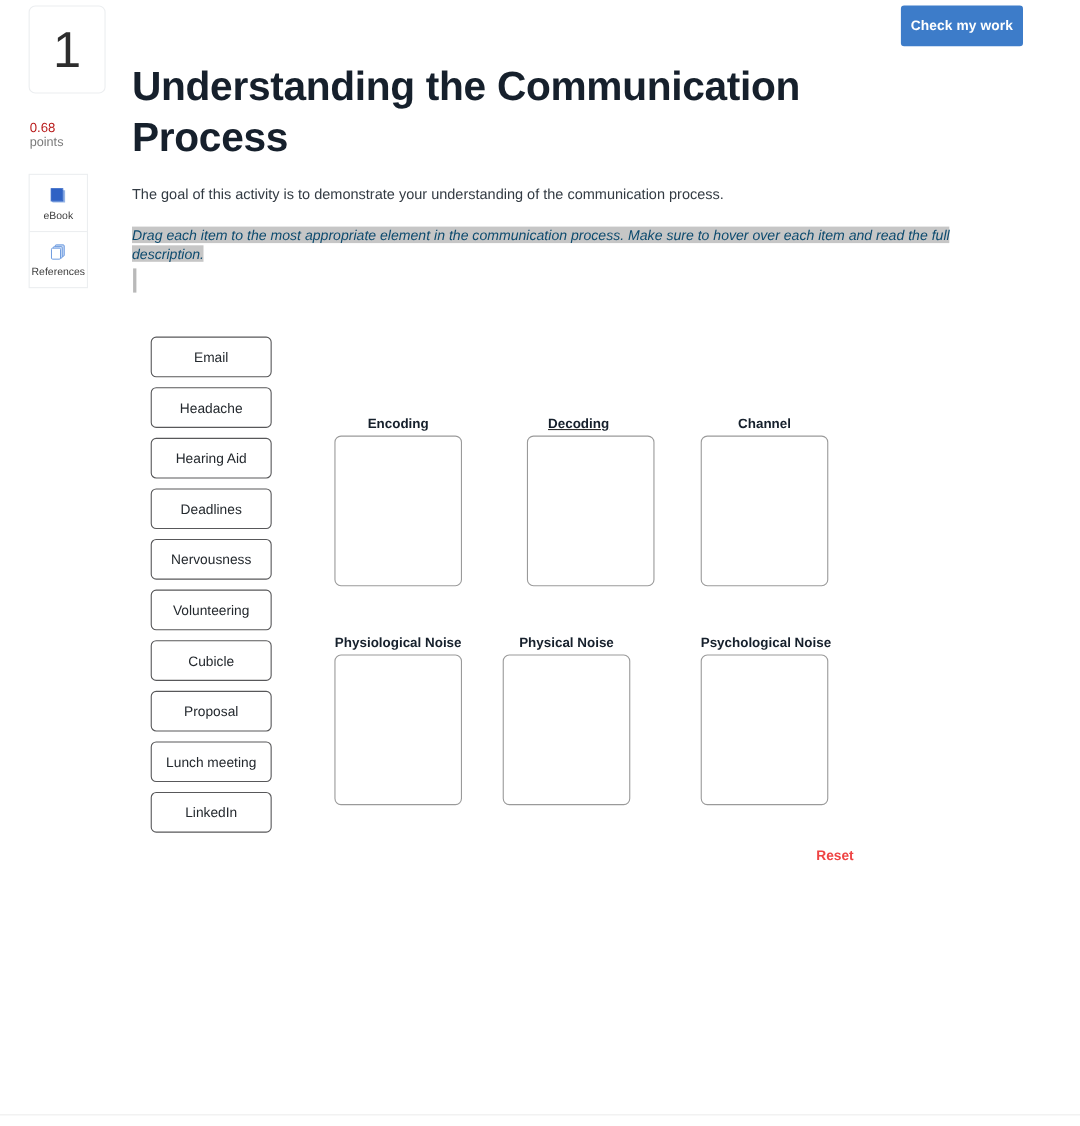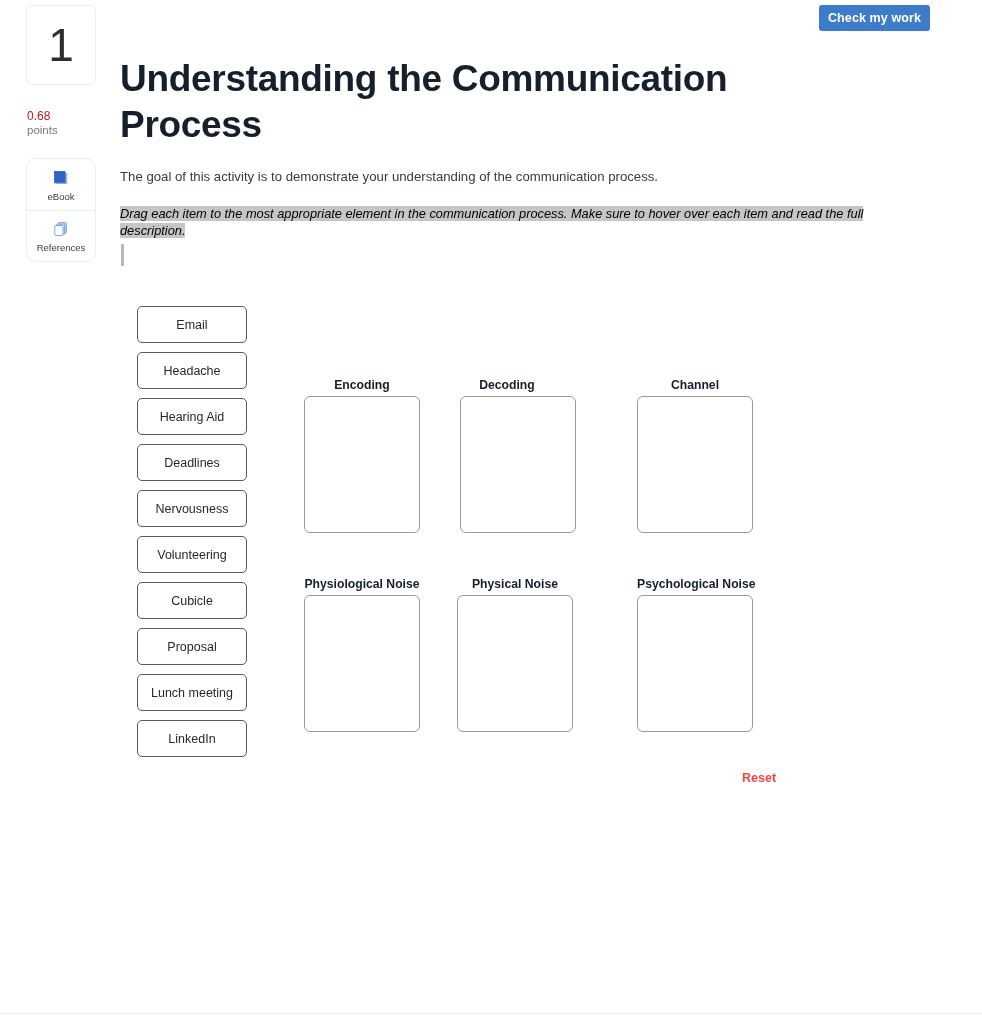--- a/index.html
+++ b/index.html
@@ -15,21 +15,21 @@
     color: #2b2b2b;
     overflow: hidden;
   }
 
   
   .check-work-btn {
     position: absolute;
     left: 819px;
     top: 5px;
     width: 111px;
-    height: 26px;
+    height: 37px;
     background: #3d7cc9;
     border: none;
     border-radius: 3px;
     color: #ffffff;
     font-family: "Liberation Sans", sans-serif;
     font-size: 12.5px;
     font-weight: bold;
     letter-spacing: 0.1px;
     cursor: pointer;
     padding: 0;
@@ -71,23 +71,23 @@
     color: #b91c1c;
     line-height: 14px;
   }
   .points-label {
     font-size: 11.5px;
     color: #7b7b7b;
     line-height: 14px;
   }
   .resource-panel {
     margin-top: 21px;
-    width: 70px;
+    width: 54px;
     border: 1px solid #eceef0;
-    border-radius: 10px;
+    border-radius: 0;
     background: #ffffff;
     box-sizing: border-box;
   }
   .resource-item {
     height: 51px;
     display: flex;
     flex-direction: column;
     align-items: center;
     justify-content: center;
     cursor: pointer;
@@ -144,21 +144,21 @@
   }
   .instruction-wrap {
     padding-top: 19px;
     max-width: 790px;
   }
   .instruction {
     margin: 0;
     font-size: 12.8px;
     font-style: italic;
     line-height: 17px;
-    color: #000000;
+    color: #0c4a6e;
   }
   .instruction span.hl {
     background: #c6c6c6;
     box-decoration-break: clone;
     -webkit-box-decoration-break: clone;
   }
   .caret-mark {
     width: 3px;
     height: 22px;
     background: #b9b9b9;
@@ -324,21 +324,21 @@
 
   <div class="dropzone-grid">
 
     <div class="dz-row">
 
       <div class="dropzone-cell" style="left:6px;width:116px;">
         <div class="dz-label">Encoding</div>
         <div class="dz-box"></div>
       </div>
 
-      <div class="dropzone-cell" style="left:162px;width:94px;">
+      <div class="dropzone-cell" style="left:181px;width:94px;text-decoration:underline;">
         <div class="dz-label">Decoding</div>
         <div class="dz-box"></div>
       </div>
 
       <div class="dropzone-cell" style="left:339px;width:116px;">
         <div class="dz-label">Channel</div>
         <div class="dz-box"></div>
       </div>
 
     </div>

